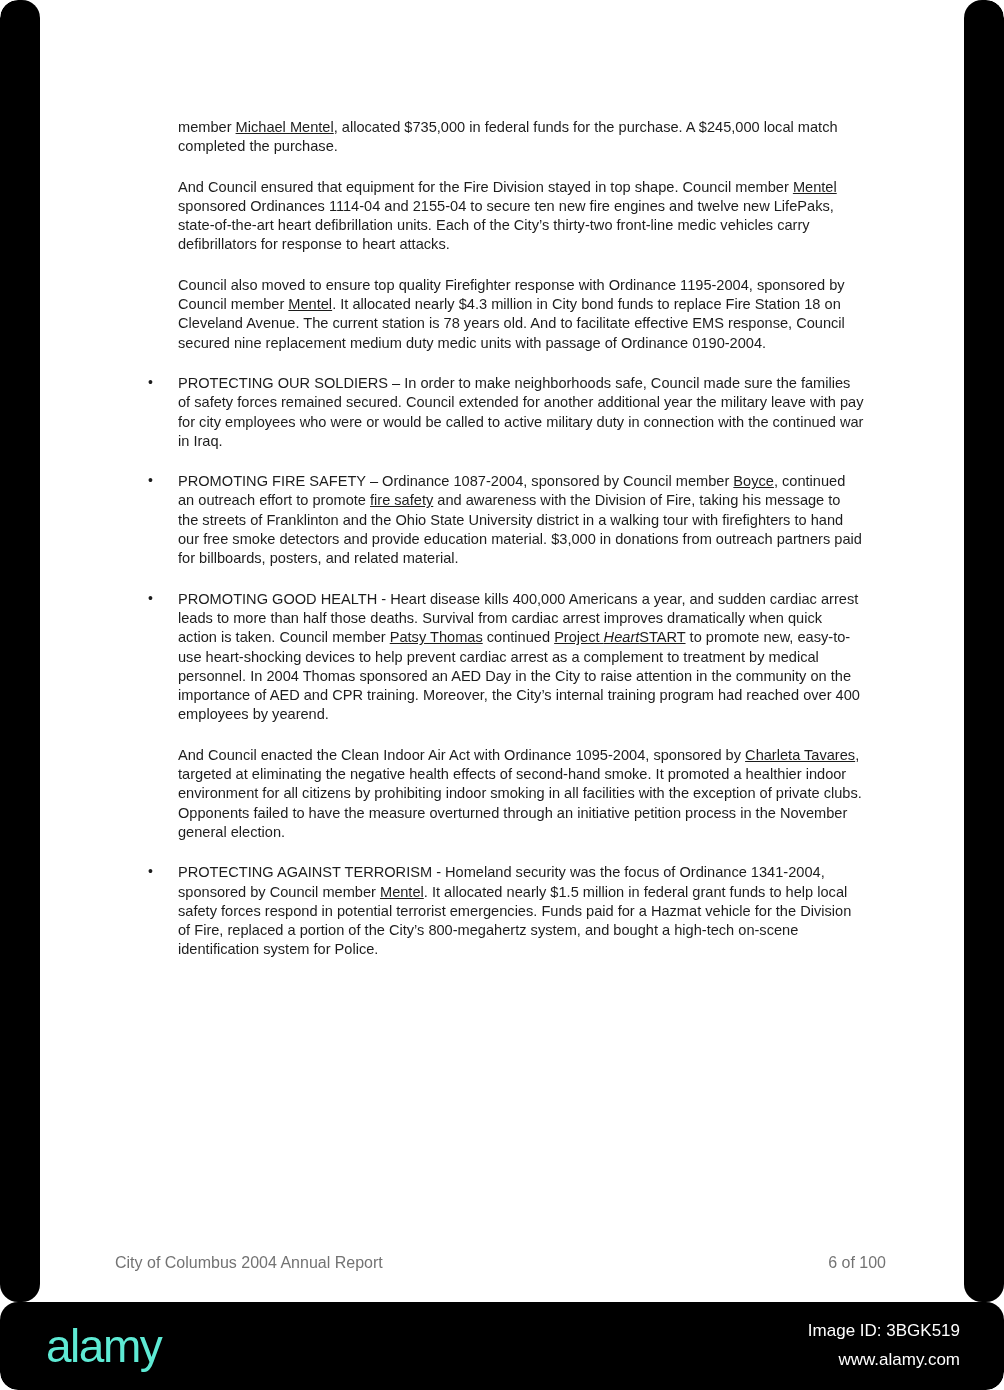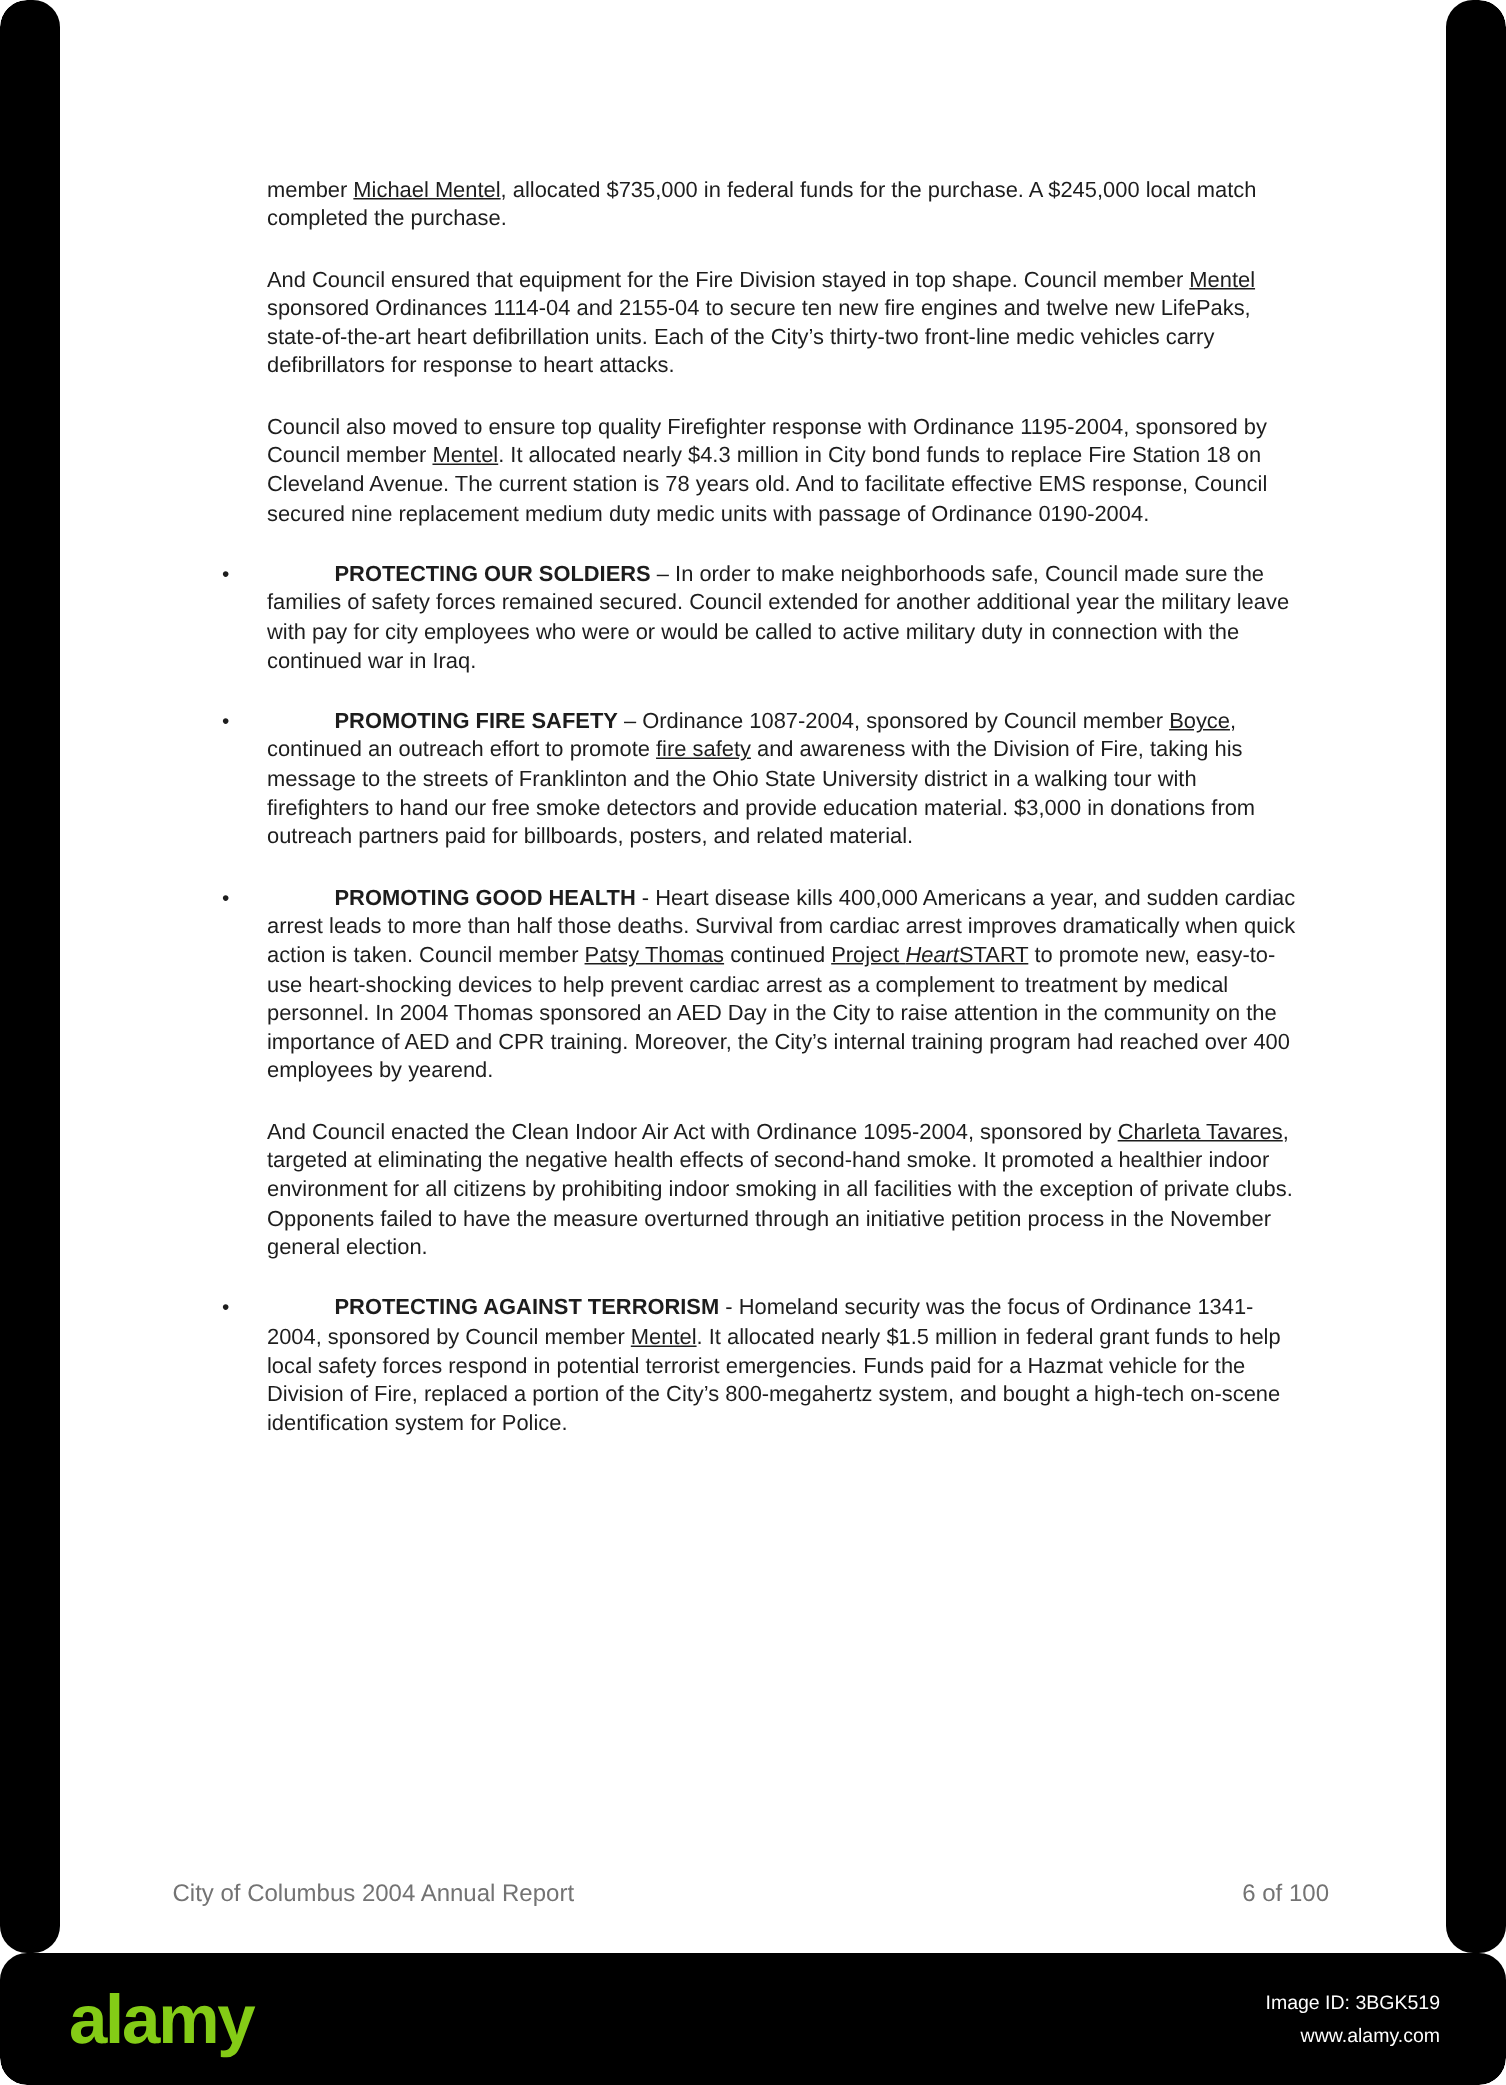--- a/index.html
+++ b/index.html
@@ -46,21 +46,21 @@
 
   .block { margin-bottom: 21px; }
   .block.bullet { position: relative; }
   .block .marker {
     position: absolute;
     left: -30px;
     top: -1px;
     font-size: 14px;
     color: #1d1d1d;
   }
-  .b { font-weight: bold; margin-left: 45px; }
+  .b { font-weight: normal; }
   .u { text-decoration: underline; }
   .i { font-style: italic; text-decoration: underline; }
 
   .page-footer {
     position: absolute;
     left: 75px;
     right: 78px;
     bottom: 30px;
     display: flex;
     justify-content: space-between;
@@ -76,27 +76,27 @@
     height: 88px;
     background: #000000;
     color: #ffffff;
     display: flex;
     align-items: center;
     justify-content: space-between;
     padding: 0 44px 0 46px;
   }
   .alamy-logo {
     font-size: 46px;
-    font-weight: bold;
+    font-weight: normal;
     letter-spacing: -1.5px;
-    color: #84cc16;
+    color: #5eead4;
   }
   .watermark-info {
     text-align: right;
-    font-size: 13px;
+    font-size: 17px;
     line-height: 1.7;
     color: #ffffff;
   }
   .watermark-info .url { font-weight: normal; }
 </style>
 </head>
 <body>
 
 <div class="frame">
 

